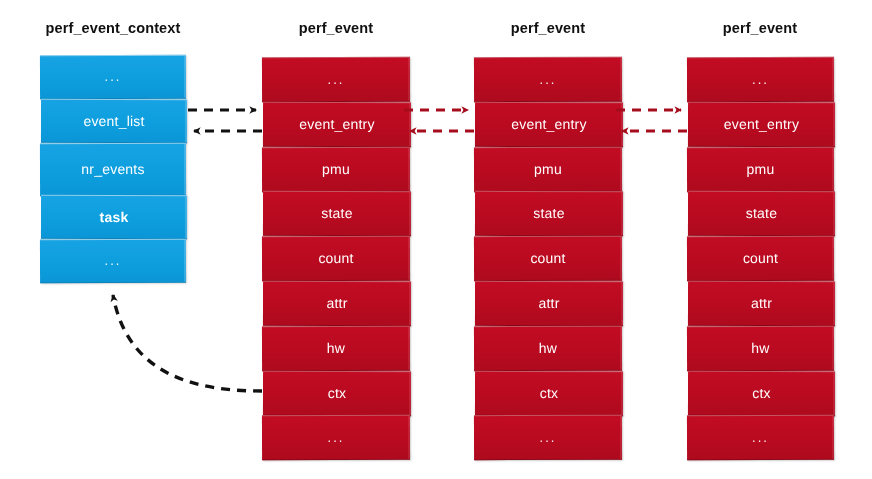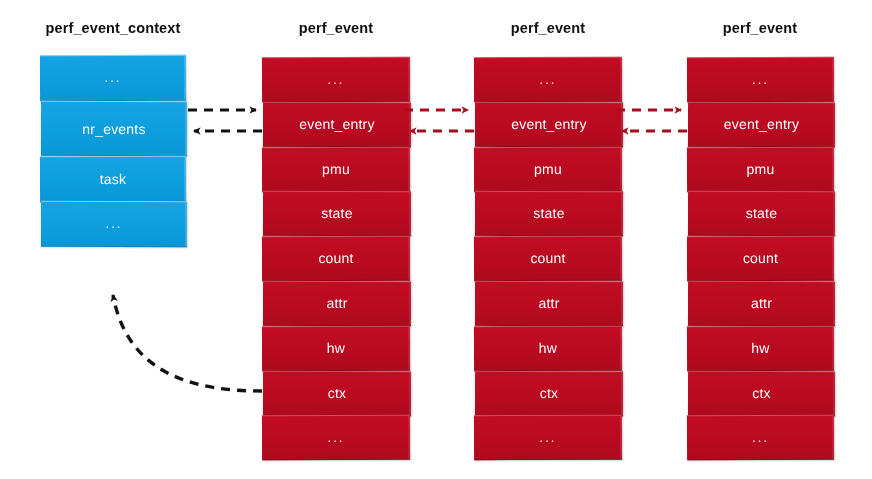--- a/index.html
+++ b/index.html
@@ -111,24 +111,27 @@
 
   <div class="col-title" style="left:113px;">perf_event_context</div>
   <div class="col-title" style="left:336px;">perf_event</div>
   <div class="col-title" style="left:548px;">perf_event</div>
   <div class="col-title" style="left:760px;">perf_event</div>
 
   <div class="struct blue" id="struct-0" style="left: 40px; top: 55px; width: 146px; height: 228px;">
       <div class="field ellip" style="height: 45.6px;">
         <span class="lbl">...</span>
       </div>
+      <div class="field" style="height: 45.6px;">
+        <span class="lbl">event_list</span>
+      </div>
       <div class="field" style="height: 55px; justify-content: center;">
         <span class="lbl">nr_events</span>
       </div>
-      <div class="field" style="height: 45.6px;">
+      <div class="field" style="height: 45.6px; font-weight: bold;">
         <span class="lbl">task</span>
       </div>
       <div class="field ellip" style="height: 45.6px;">
         <span class="lbl">...</span>
       </div>
     </div>
 
   <div class="struct red" id="struct-1" style="left: 262px; top: 57px; width: 148px; height: 403.2px;">
       <div class="field ellip" style="height: 44.8px;">
         <span class="lbl">...</span>

